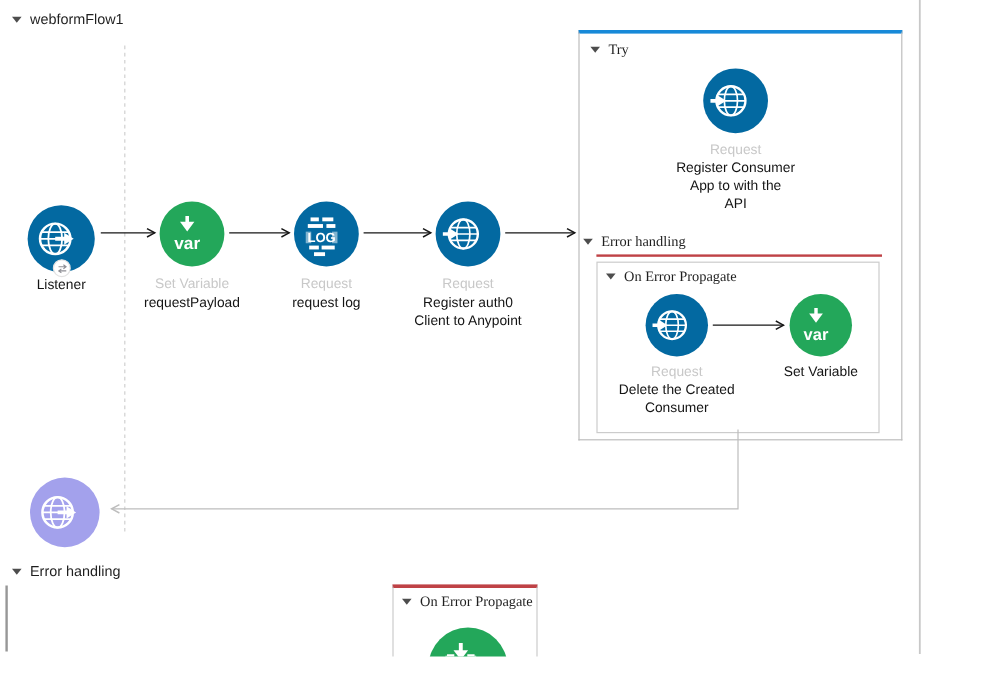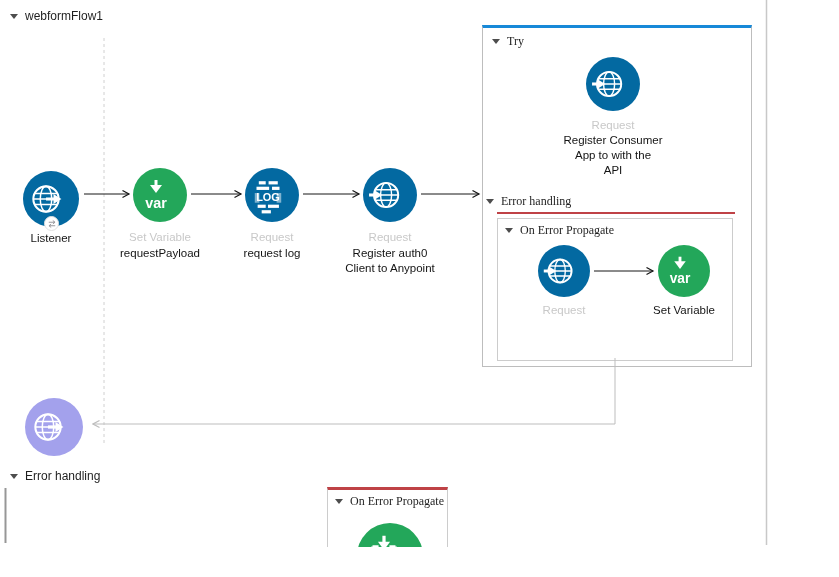--- a/index.html
+++ b/index.html
@@ -173,20 +173,24 @@
     <div class="circle c-purple" style="left:538px; top:245px; width:52px; height:52px;">
       <svg width="42" height="42" viewBox="0 0 40 40">
         <circle cx="21" cy="20" r="11" stroke="#fff" stroke-width="1.8" fill="none"></circle>
         <ellipse cx="21" cy="20" rx="5" ry="11" stroke="#fff" stroke-width="1.3" fill="none"></ellipse>
         <path d="M10.8,15.2 H31.2 M10,20 H32 M10.8,24.8 H31.2" stroke="#fff" stroke-width="1.3" fill="none"></path>
         <line x1="5.5" y1="20" x2="11.5" y2="20" stroke="#fff" stroke-width="2.8"></line>
         <polygon points="10.5,15.6 17.4,20 10.5,24.4" fill="#fff"></polygon>
       </svg>
     </div>
     <div class="lbl type" style="left:564px; top:303px;">Request</div>
+    <div class="lbl name" style="left:564px; top:318px;">
+      <div>Delete the Created</div>
+      <div>Consumer</div>
+    </div>
 
     <div class="circle c-green" style="left:658px; top:245px; width:52px; height:52px;">
       <svg width="44" height="44" viewBox="0 0 40 40">
         <line x1="20" y1="7" x2="20" y2="12" stroke="#fff" stroke-width="2.6"></line>
         <polygon points="14.8,11.2 25.2,11.2 20,18.2" fill="#fff"></polygon>
         <text x="20" y="31" text-anchor="middle" font-size="12.5" font-weight="bold" fill="#fff" font-family="Liberation Sans, sans-serif">var</text>
       </svg>
     </div>
     <div class="lbl name" style="left:684px; top:303px;">Set Variable</div>
 

